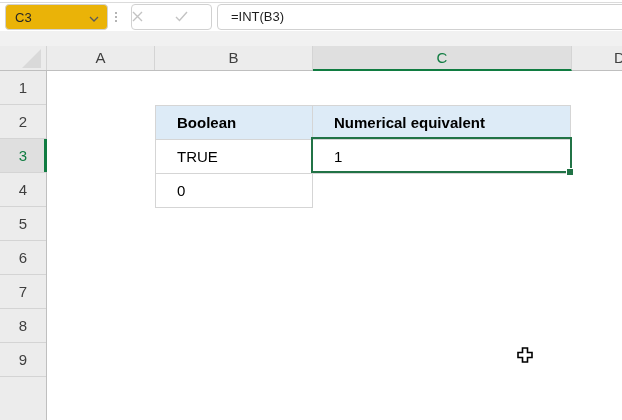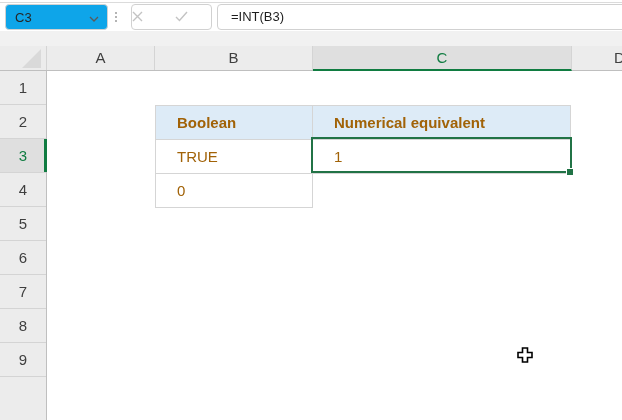--- a/index.html
+++ b/index.html
@@ -3,21 +3,21 @@
 <meta charset="utf-8">
 <style>
   * { margin:0; padding:0; box-sizing:border-box; }
   html,body { width:622px; height:420px; }
   body { font-family:"Liberation Sans", sans-serif; background:#fff; overflow:hidden; }
   #canvas { position:relative; width:622px; height:420px; background:#fff; overflow:hidden; }
 
   
   .topbar { position:absolute; left:0; top:0; width:622px; height:31px; background:#fff; }
   .top-hairline { position:absolute; left:0; top:2px; width:622px; height:1px; background:#DBDBDB; }
-  .name-box { position:absolute; left:5px; top:4px; width:103px; height:26px; background:#0ea5e9;
+  .name-box { position:absolute; left:5px; top:4px; width:103px; height:26px; background:#eab308;
               border:1px solid #D1D1D1; border-radius:4px; display:flex; align-items:center;
               justify-content:space-between; padding:0 8px 0 9px; font-size:13px; color:#262626; }
   .grip { position:absolute; left:112px; top:8px; width:8px; height:18px; display:flex;
           flex-direction:column; align-items:center; justify-content:center; gap:2px; }
   .grip i { width:2px; height:2px; background:#9B9B9B; border-radius:50%; }
   .btn-box { position:absolute; left:131px; top:4px; width:81px; height:26px; background:#fff;
              border:1px solid #D1D1D1; border-radius:4px; display:flex; align-items:center;
              justify-content:space-evenly;gap:32px; }
   .fx { font-family:"DejaVu Serif", serif; font-style:italic; font-size:14px; color:#3A3A3A; }
   .formula-box { position:absolute; left:217px; top:4px; width:412px; height:26px; background:#fff;
@@ -48,21 +48,21 @@
            font-size:15px; color:#3F3F3F; border-bottom:1px solid #D4D4D4; }
   .row-h.sel { background:#DFDFDF; color:#107C41; }
   .row-h.sel .bar { position:absolute; right:-1px; top:0; width:3px; height:100%; background:#107C41; }
   .row-sliver { width:100%; height:8px; }
 
   
   .sheet-table { position:absolute; left:155px; top:105px; width:416px;
                  border-top:1px solid #D5D5D5; border-left:1px solid #D5D5D5;
                  display:grid; grid-template-columns:157px 258px; grid-auto-rows:34px; }
   .cell { border-right:1px solid #D5D5D5; border-bottom:1px solid #D5D5D5;
-          font-size:15px; color:#a16207; line-height:33px; padding-left:21px; background:#fff; }
+          font-size:15px; color:#000000; line-height:33px; padding-left:21px; background:#fff; }
   .cell.hd { background:#DDEBF7; font-weight:bold; }
 
   
   .sel-border { position:absolute; left:311px; top:137px; width:261px; height:36px;
                 border:2px solid #217346; pointer-events:auto; }
   .fill-handle { position:absolute; left:566px; top:168px; width:8px; height:8px;
                  background:#217346; border:1px solid #FFFFFF; }
 
   
   .cell-cursor { position:absolute; left:517px; top:347px; width:16px; height:16px; }

